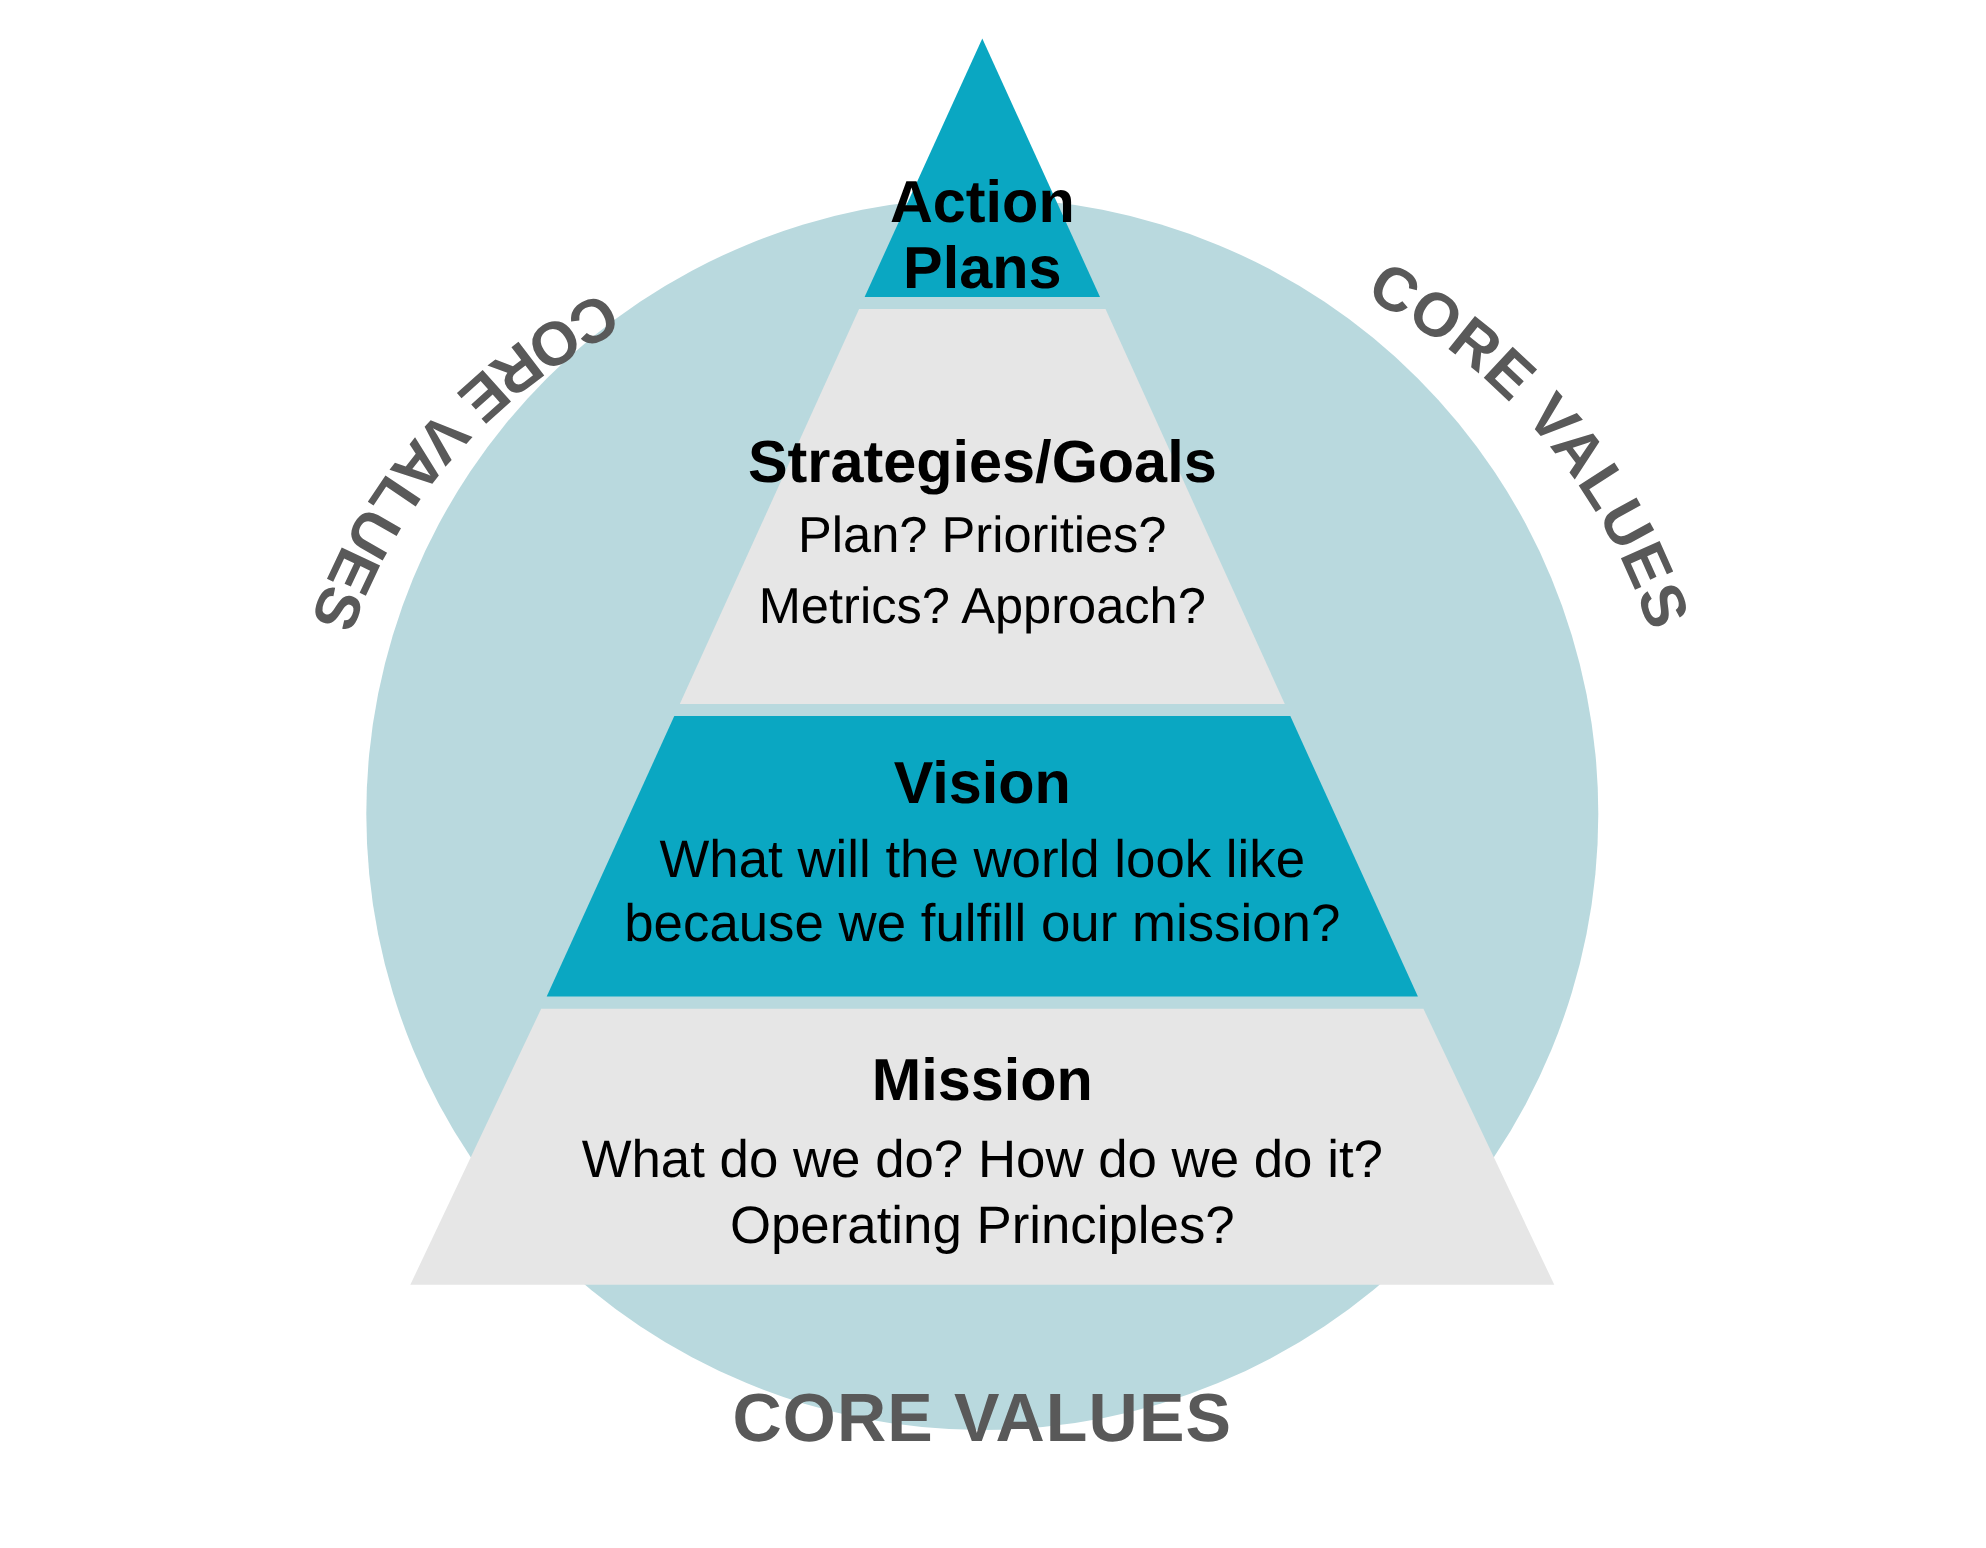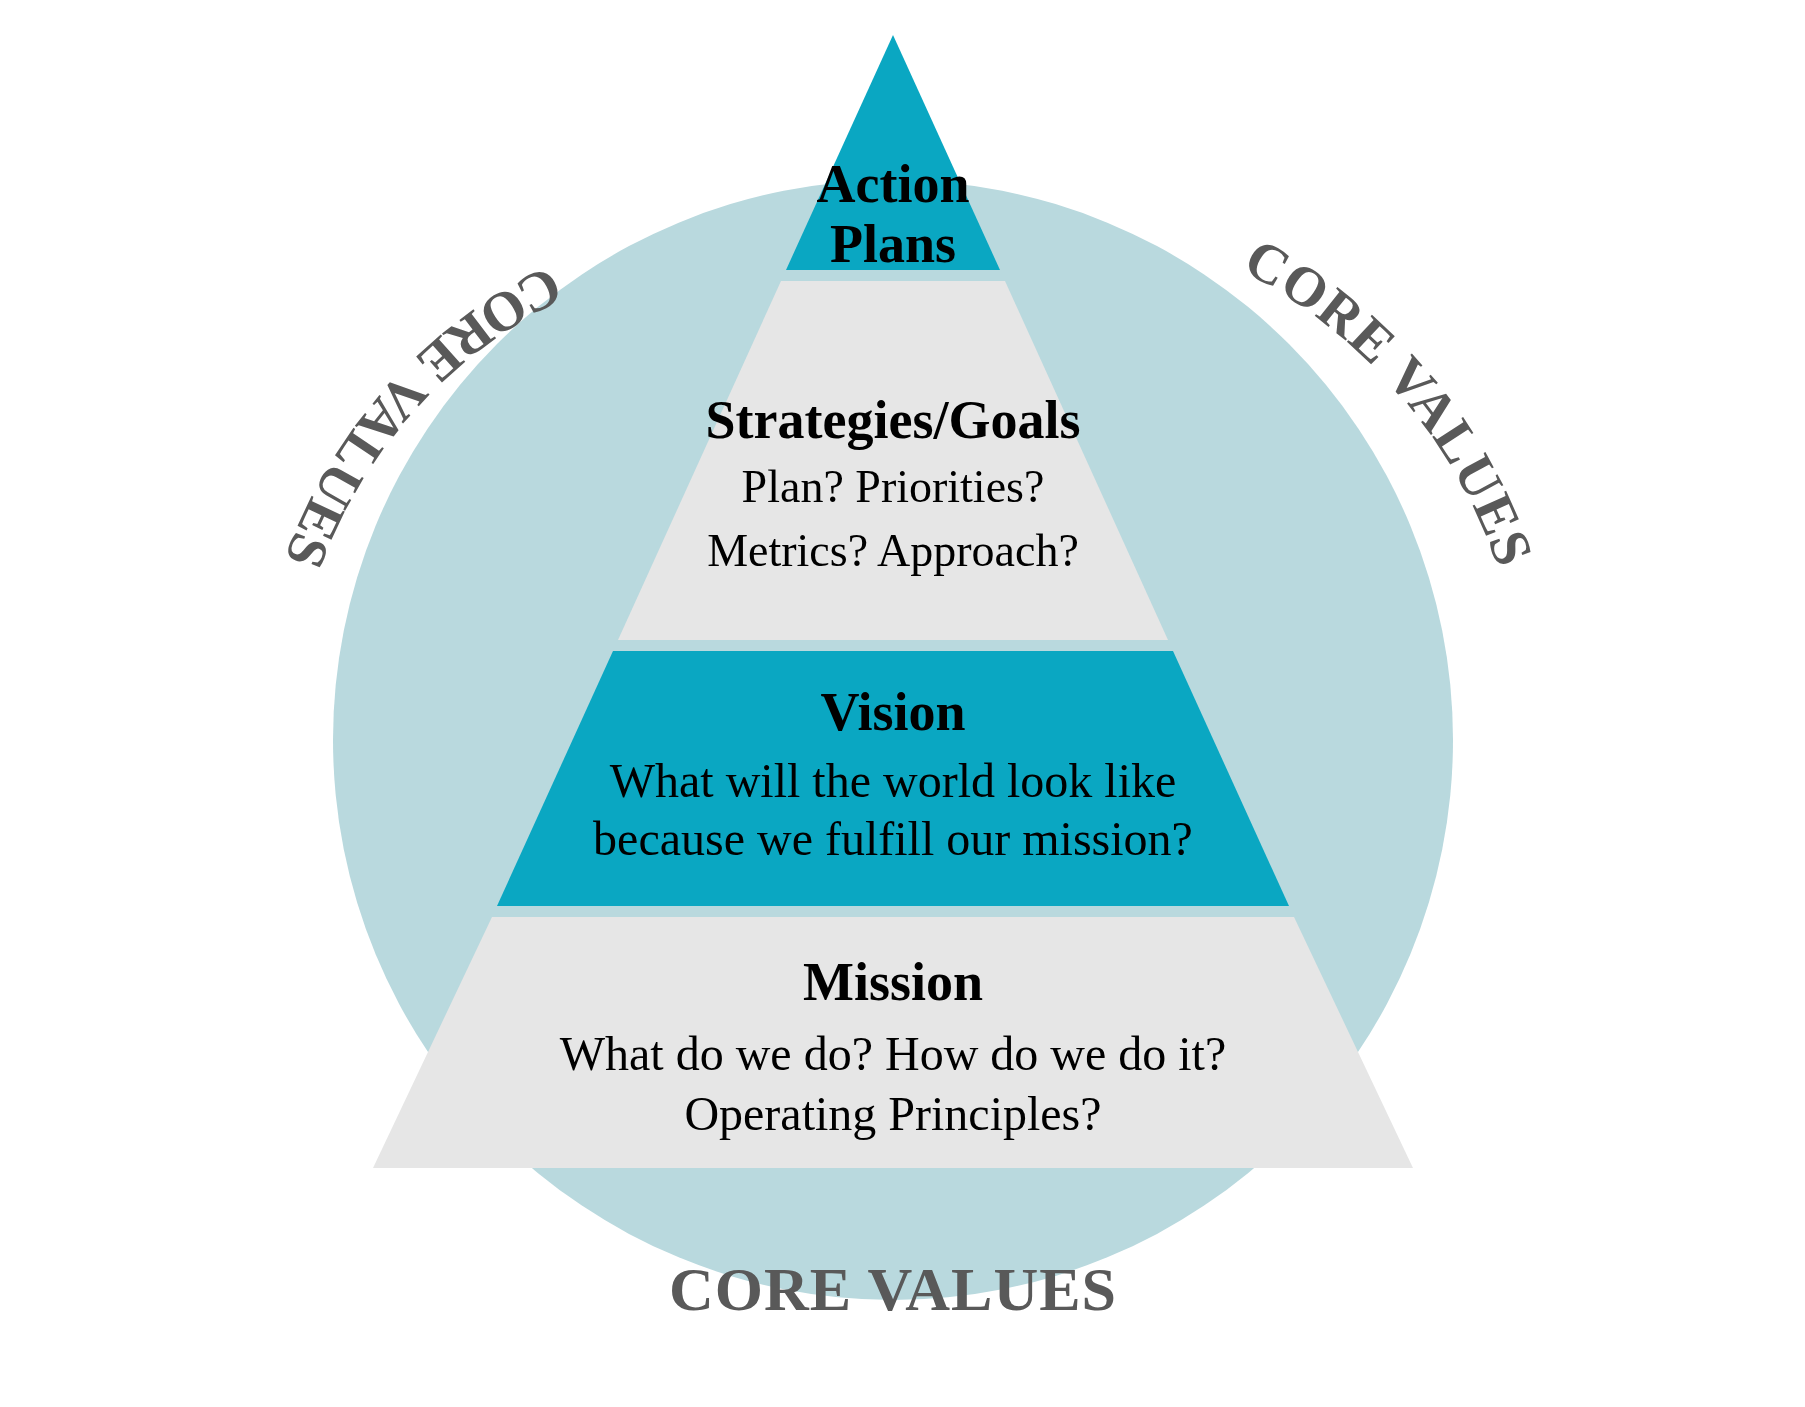--- a/index.html
+++ b/index.html
@@ -11,21 +11,20 @@
     width: 1805px;
     height: 1407px;
     font-family: "Liberation Sans", sans-serif;
     overflow: hidden;
   }
   #stage {
     position: relative;
     width: 1805px;
     height: 1407px;
     background: #ffffff;
-    font-family: Liberation Serif, serif;
   }
   #diagram-svg {
     position: absolute;
     left: 0;
     top: 0;
     width: 1805px;
     height: 1407px;
   }
   .tier-title {
     font-weight: bold;

